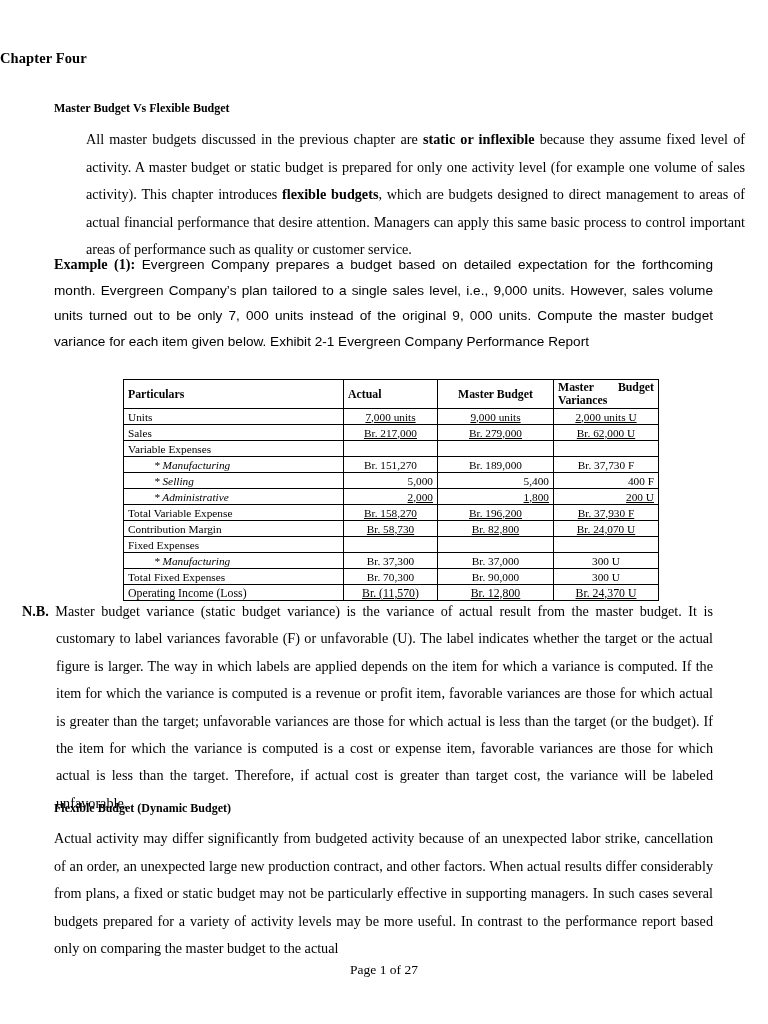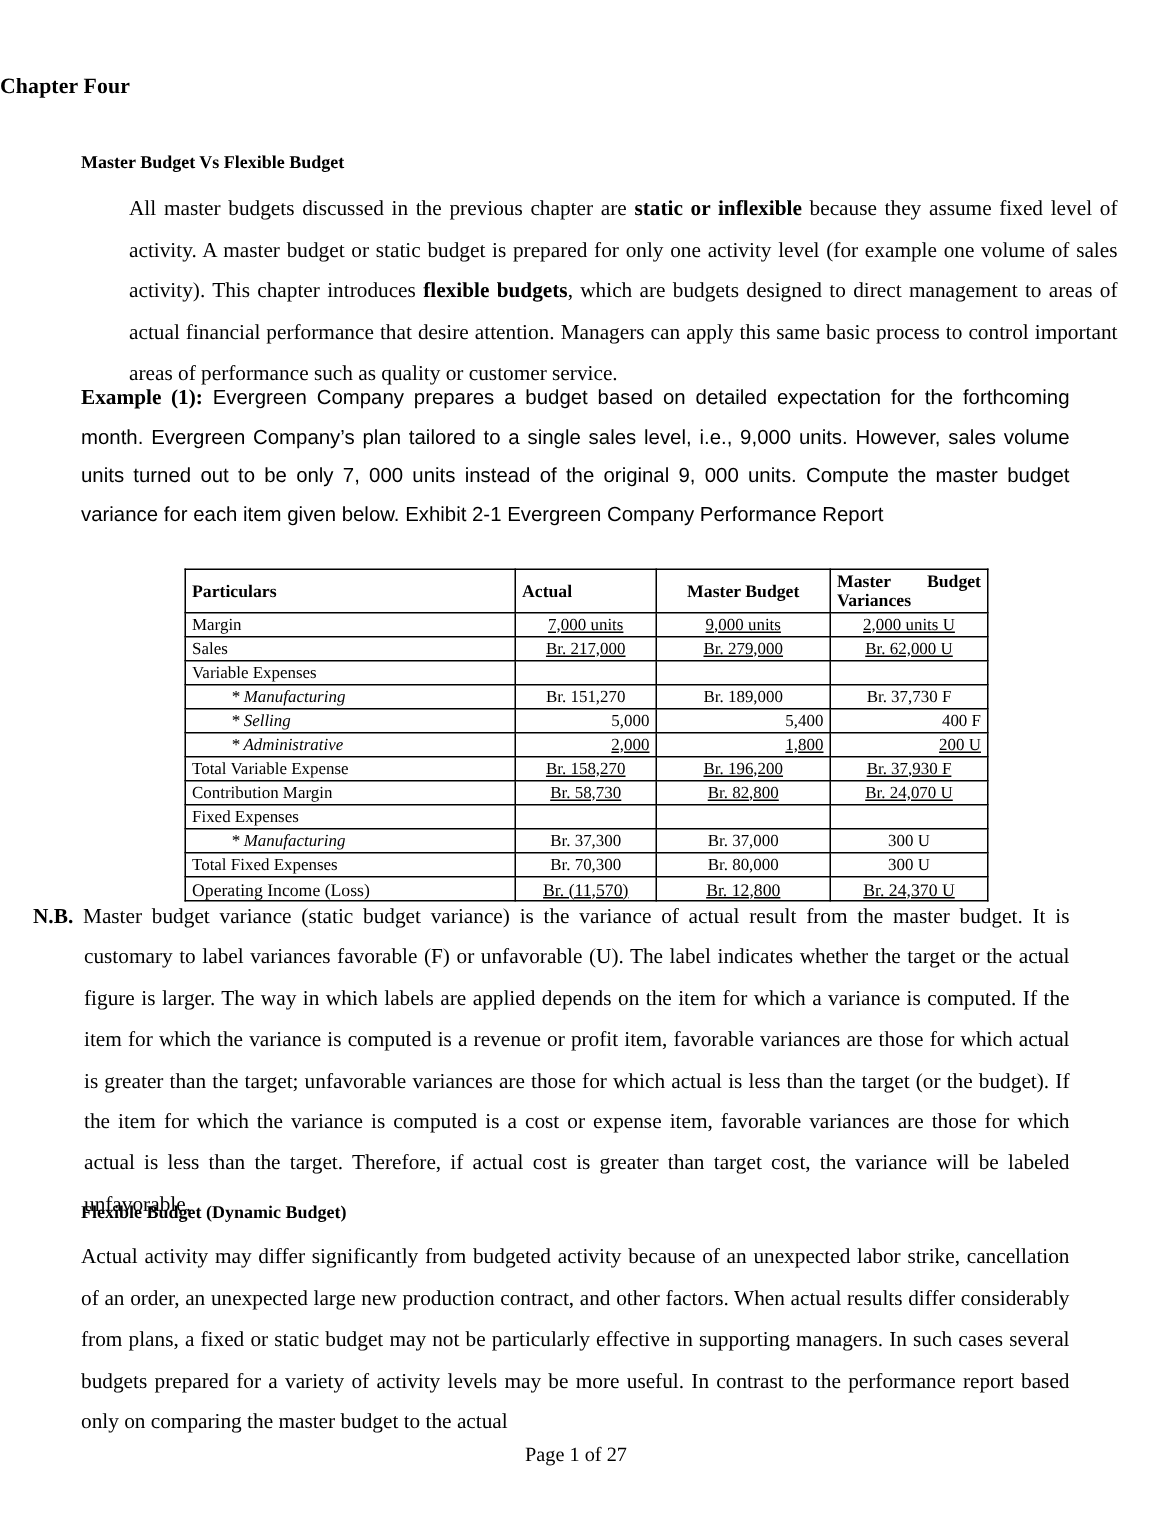--- a/index.html
+++ b/index.html
@@ -186,21 +186,21 @@
         <th class="c-left">Actual</th>
         <th class="c-center">Master Budget</th>
         <th class="hdr-wrap">
             <span class="l1">Master    Budget</span>
             <span class="l2">Variances</span>
           </th>
       </tr>
     </thead>
     <tbody id="perf-body">
         <tr>
-          <td class="c-left">Margin</td>
+          <td class="c-left">Units</td>
           <td class="c-center"><span class="val-wrap u">7,000 units</span></td>
           <td class="c-center"><span class="val-wrap u">9,000 units</span></td>
           <td class="c-center"><span class="val-wrap u">2,000 units U</span></td>
         </tr>
         <tr>
           <td class="c-left">Sales</td>
           <td class="c-center"><span class="val-wrap u">Br. 217,000</span></td>
           <td class="c-center"><span class="val-wrap u">Br. 279,000</span></td>
           <td class="c-center"><span class="val-wrap u">Br. 62,000 U</span></td>
         </tr>
@@ -248,21 +248,21 @@
         </tr>
         <tr>
           <td class="c-left ind1">* Manufacturing</td>
           <td class="c-center"><span class="val-wrap">Br. 37,300</span></td>
           <td class="c-center"><span class="val-wrap">Br. 37,000</span></td>
           <td class="c-center"><span class="val-wrap">300 U</span></td>
         </tr>
         <tr>
           <td class="c-left">Total Fixed Expenses</td>
           <td class="c-center"><span class="val-wrap">Br. 70,300</span></td>
-          <td class="c-center"><span class="val-wrap">Br. 80,000</span></td>
+          <td class="c-center"><span class="val-wrap">Br. 90,000</span></td>
           <td class="c-center"><span class="val-wrap">300 U</span></td>
         </tr>
         <tr class="row-bold">
           <td class="c-left">Operating Income (Loss)</td>
           <td class="c-center"><span class="val-wrap u">Br. (11,570)</span></td>
           <td class="c-center"><span class="val-wrap u">Br. 12,800</span></td>
           <td class="c-center"><span class="val-wrap u">Br. 24,370 U</span></td>
         </tr>
       </tbody>
   </table>

